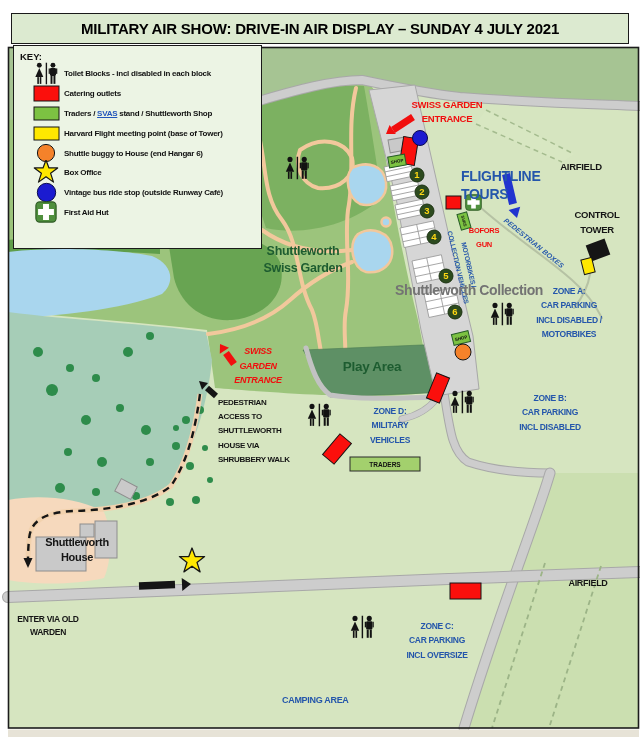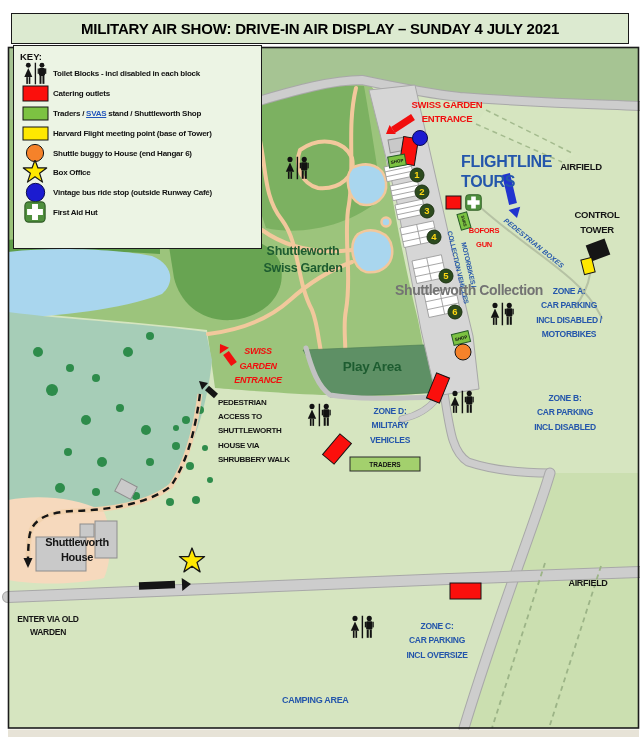--- a/index.html
+++ b/index.html
@@ -6,21 +6,21 @@
   body{width:640px;height:737px;position:relative;background:#ffffff;
        font-family:"Liberation Sans",sans-serif;overflow:hidden;}
   .banner{position:absolute;left:11px;top:13px;width:616px;height:29px;
           background:#dcead0;border:1.6px solid #1a1a1a;display:flex;
           align-items:center;justify-content:center;font-weight:bold;
           font-size:15px;color:#000000;letter-spacing:-0.2px;z-index:6;}
   svg.map{position:absolute;left:0;top:0;z-index:1;}
   .key{position:absolute;left:13px;top:45px;width:249px;height:204px;
        background:#ecf4e4;border:1.5px solid #1a1a1a;box-sizing:border-box;z-index:5;}
   .key-heading{font-size:9.5px;font-weight:bold;color:#111;margin:5px 0 2px 6px;}
-  .krow{display:flex;align-items:center;height:19.8px;padding-left:3px;}
+  .krow{display:flex;align-items:center;height:19.8px;padding-left:14px;}
   .kicon{flex:0 0 36px;display:flex;align-items:center;justify-content:center;}
   .klabel{font-size:8px;font-weight:bold;color:#111;letter-spacing:-0.25px;white-space:nowrap;}
   .svas-link{color:#2255bb;text-decoration:underline;}
   .lbl{position:absolute;font-weight:bold;white-space:pre-line;z-index:4;letter-spacing:-0.3px;}
   .c{transform:translateX(-50%);text-align:center;}
   .red{color:#f10e0e;}
   .blue{color:#2456ab;}
   .blk{color:#151515;}
   .dgreen{color:#1d5c30;}
 </style>
@@ -366,36 +366,36 @@
       <svg width="22" height="22" viewBox="0 0 20 20">
           <use href="#aid"></use>
         </svg>
     </span>
     <span class="klabel">First Aid Hut</span>
   </div>
 </div>
 
 <div class="lbl red c" style="left:447px;top:98px;font-size:9.5px;line-height:1.5;">SWISS GARDEN
 ENTRANCE</div>
-<div class="lbl blue" style="left:461px;top:152px;font-size:16px;line-height:1.25;">FLIGHTLINE
+<div class="lbl blue" style="left:461px;top:168px;font-size:14px;line-height:1.25;">FLIGHTLINE
 TOURS</div>
 <div class="lbl blk c" style="left:581px;top:161px;font-size:9.5px;">AIRFIELD</div>
 <div class="lbl blk c" style="left:597px;top:208px;font-size:9.5px;line-height:1.55;text-align:center;">CONTROL
 TOWER</div>
 <div class="lbl blue c" style="left:534px;top:243px;font-size:7px;font-style:italic;letter-spacing:.2px;transform:translate(-50%,-50%) rotate(39deg);">PEDESTRIAN BOXES</div>
 <div class="lbl red c" style="left:484px;top:224px;font-size:7.5px;line-height:1.8;">BOFORS
 GUN</div>
 <div class="lbl blue c" style="left:463px;top:266px;font-size:6.8px;line-height:1.55;transform:translate(-50%,-50%) rotate(77deg);white-space:pre;">MOTORBIKES /
 COLLECTION VEHICLES</div>
 <div class="lbl c" style="left:469px;top:282px;font-size:14px;color:#737373;letter-spacing:-0.4px;">Shuttleworth Collection</div>
 <div class="lbl blue c" style="left:569px;top:284px;line-height:1.68;font-size:8.5px;">ZONE A:
 CAR PARKING
 INCL DISABLED /
 MOTORBIKES</div>
-<div class="lbl blue c" style="left:565px;top:391px;line-height:1.68;font-size:8.5px;">ZONE B:
+<div class="lbl blue c" style="left:550px;top:391px;line-height:1.68;font-size:8.5px;">ZONE B:
 CAR PARKING
 INCL DISABLED</div>
 <div class="lbl dgreen c" style="left:303px;top:243px;font-size:12.5px;line-height:1.35;">Shuttleworth
 Swiss Garden</div>
 <div class="lbl red c" style="left:258px;top:344px;font-size:9px;line-height:1.62;font-style:italic;">SWISS
 GARDEN
 ENTRANCE</div>
 <div class="lbl dgreen c" style="left:372px;top:359px;font-size:13.5px;">Play Area</div>
 <div class="lbl blk" style="left:218px;top:396px;font-size:8px;line-height:1.78;">PEDESTRIAN
 ACCESS TO

